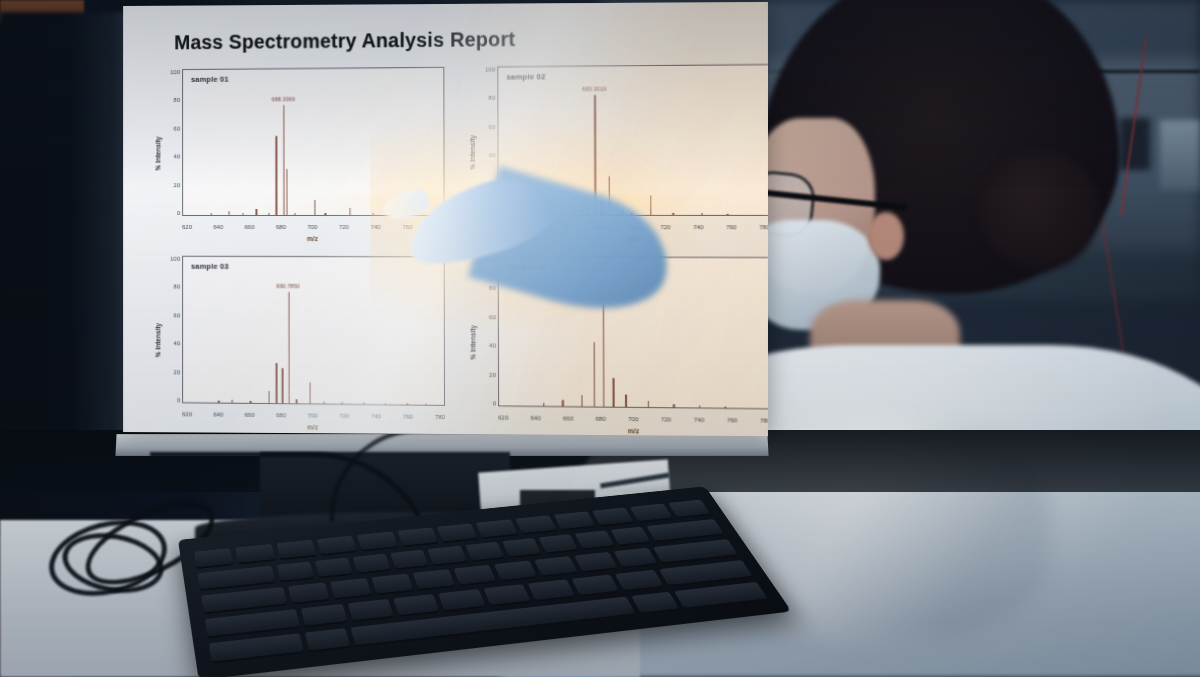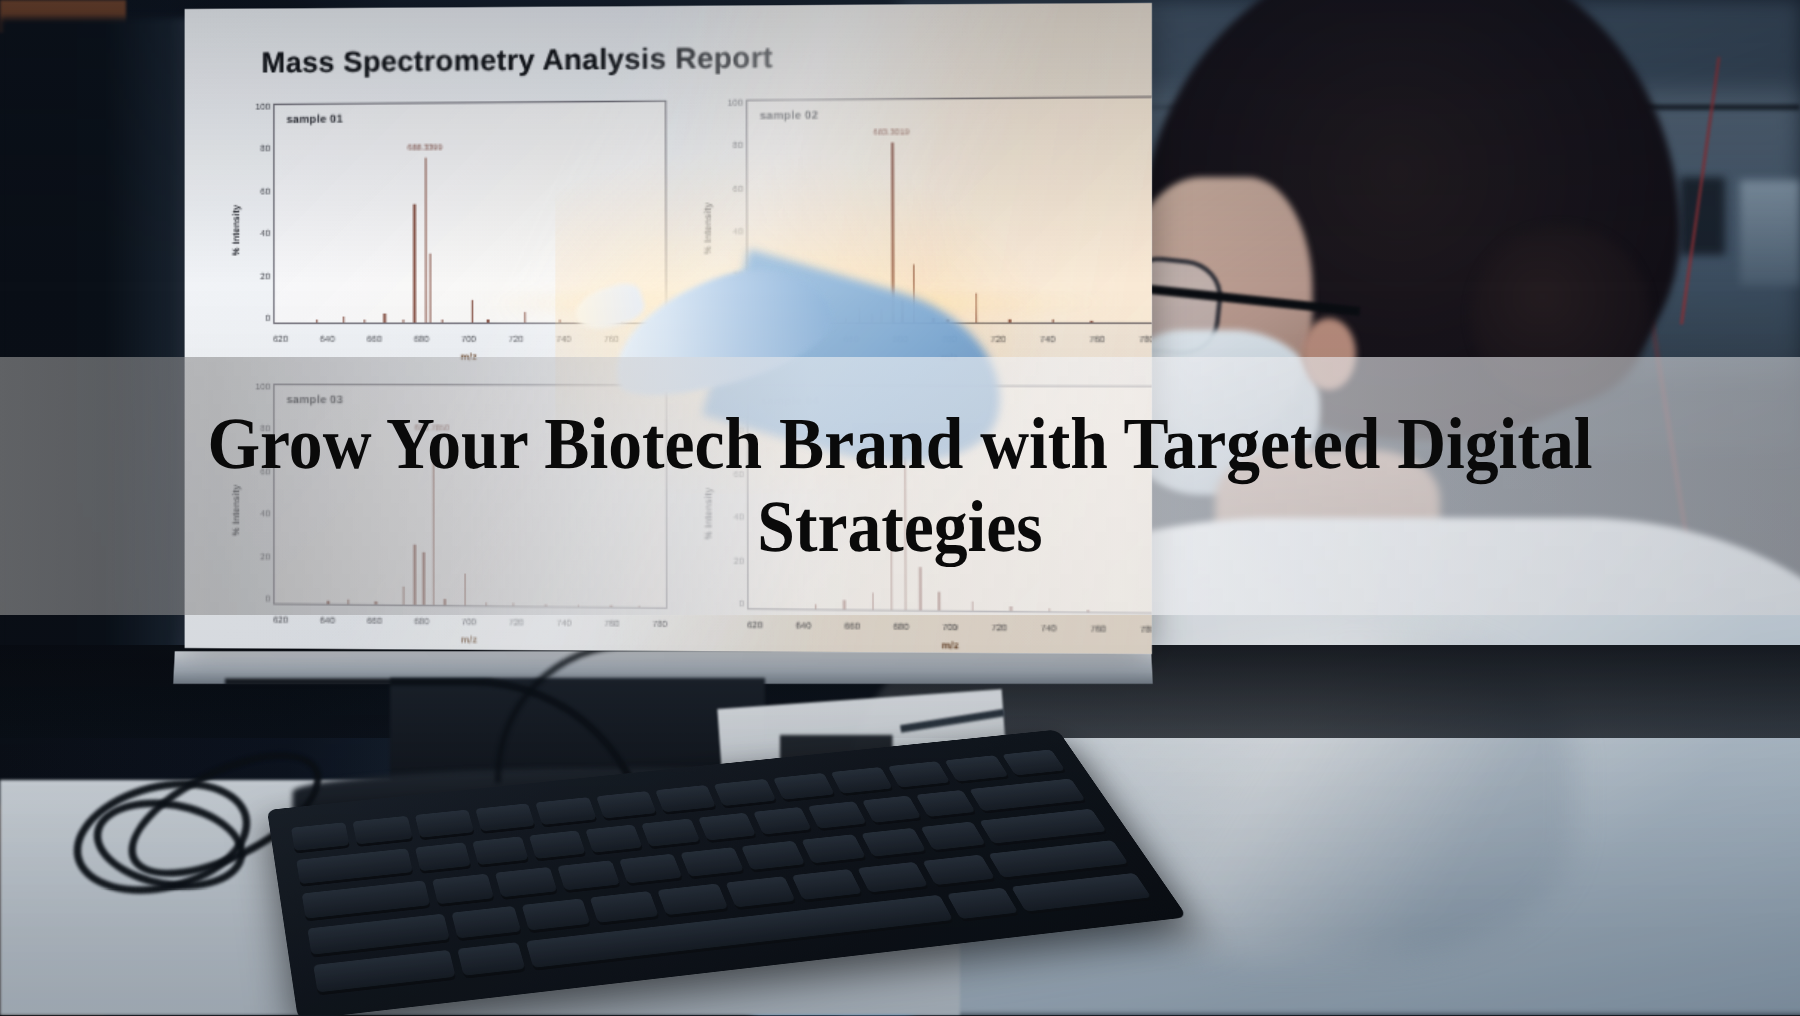--- a/index.html
+++ b/index.html
@@ -664,20 +664,14 @@
       </div>
     </div>
 
     <div class="glovearm" style="left:480px;top:190px;"></div>
     <div class="glove" style="left:405px;top:186px;"></div>
     <div class="fingertip" style="left:383px;top:192px;"></div>
 
     <div class="grade"></div>
   </div>
 
-  <div class="band">
-    <div class="headline">
-      <span>Grow Your Biotech Brand with Targeted Digital</span><br>
-      <span>Strategies</span>
-    </div>
-  </div>
 
 </div>
 
 </body></html>

